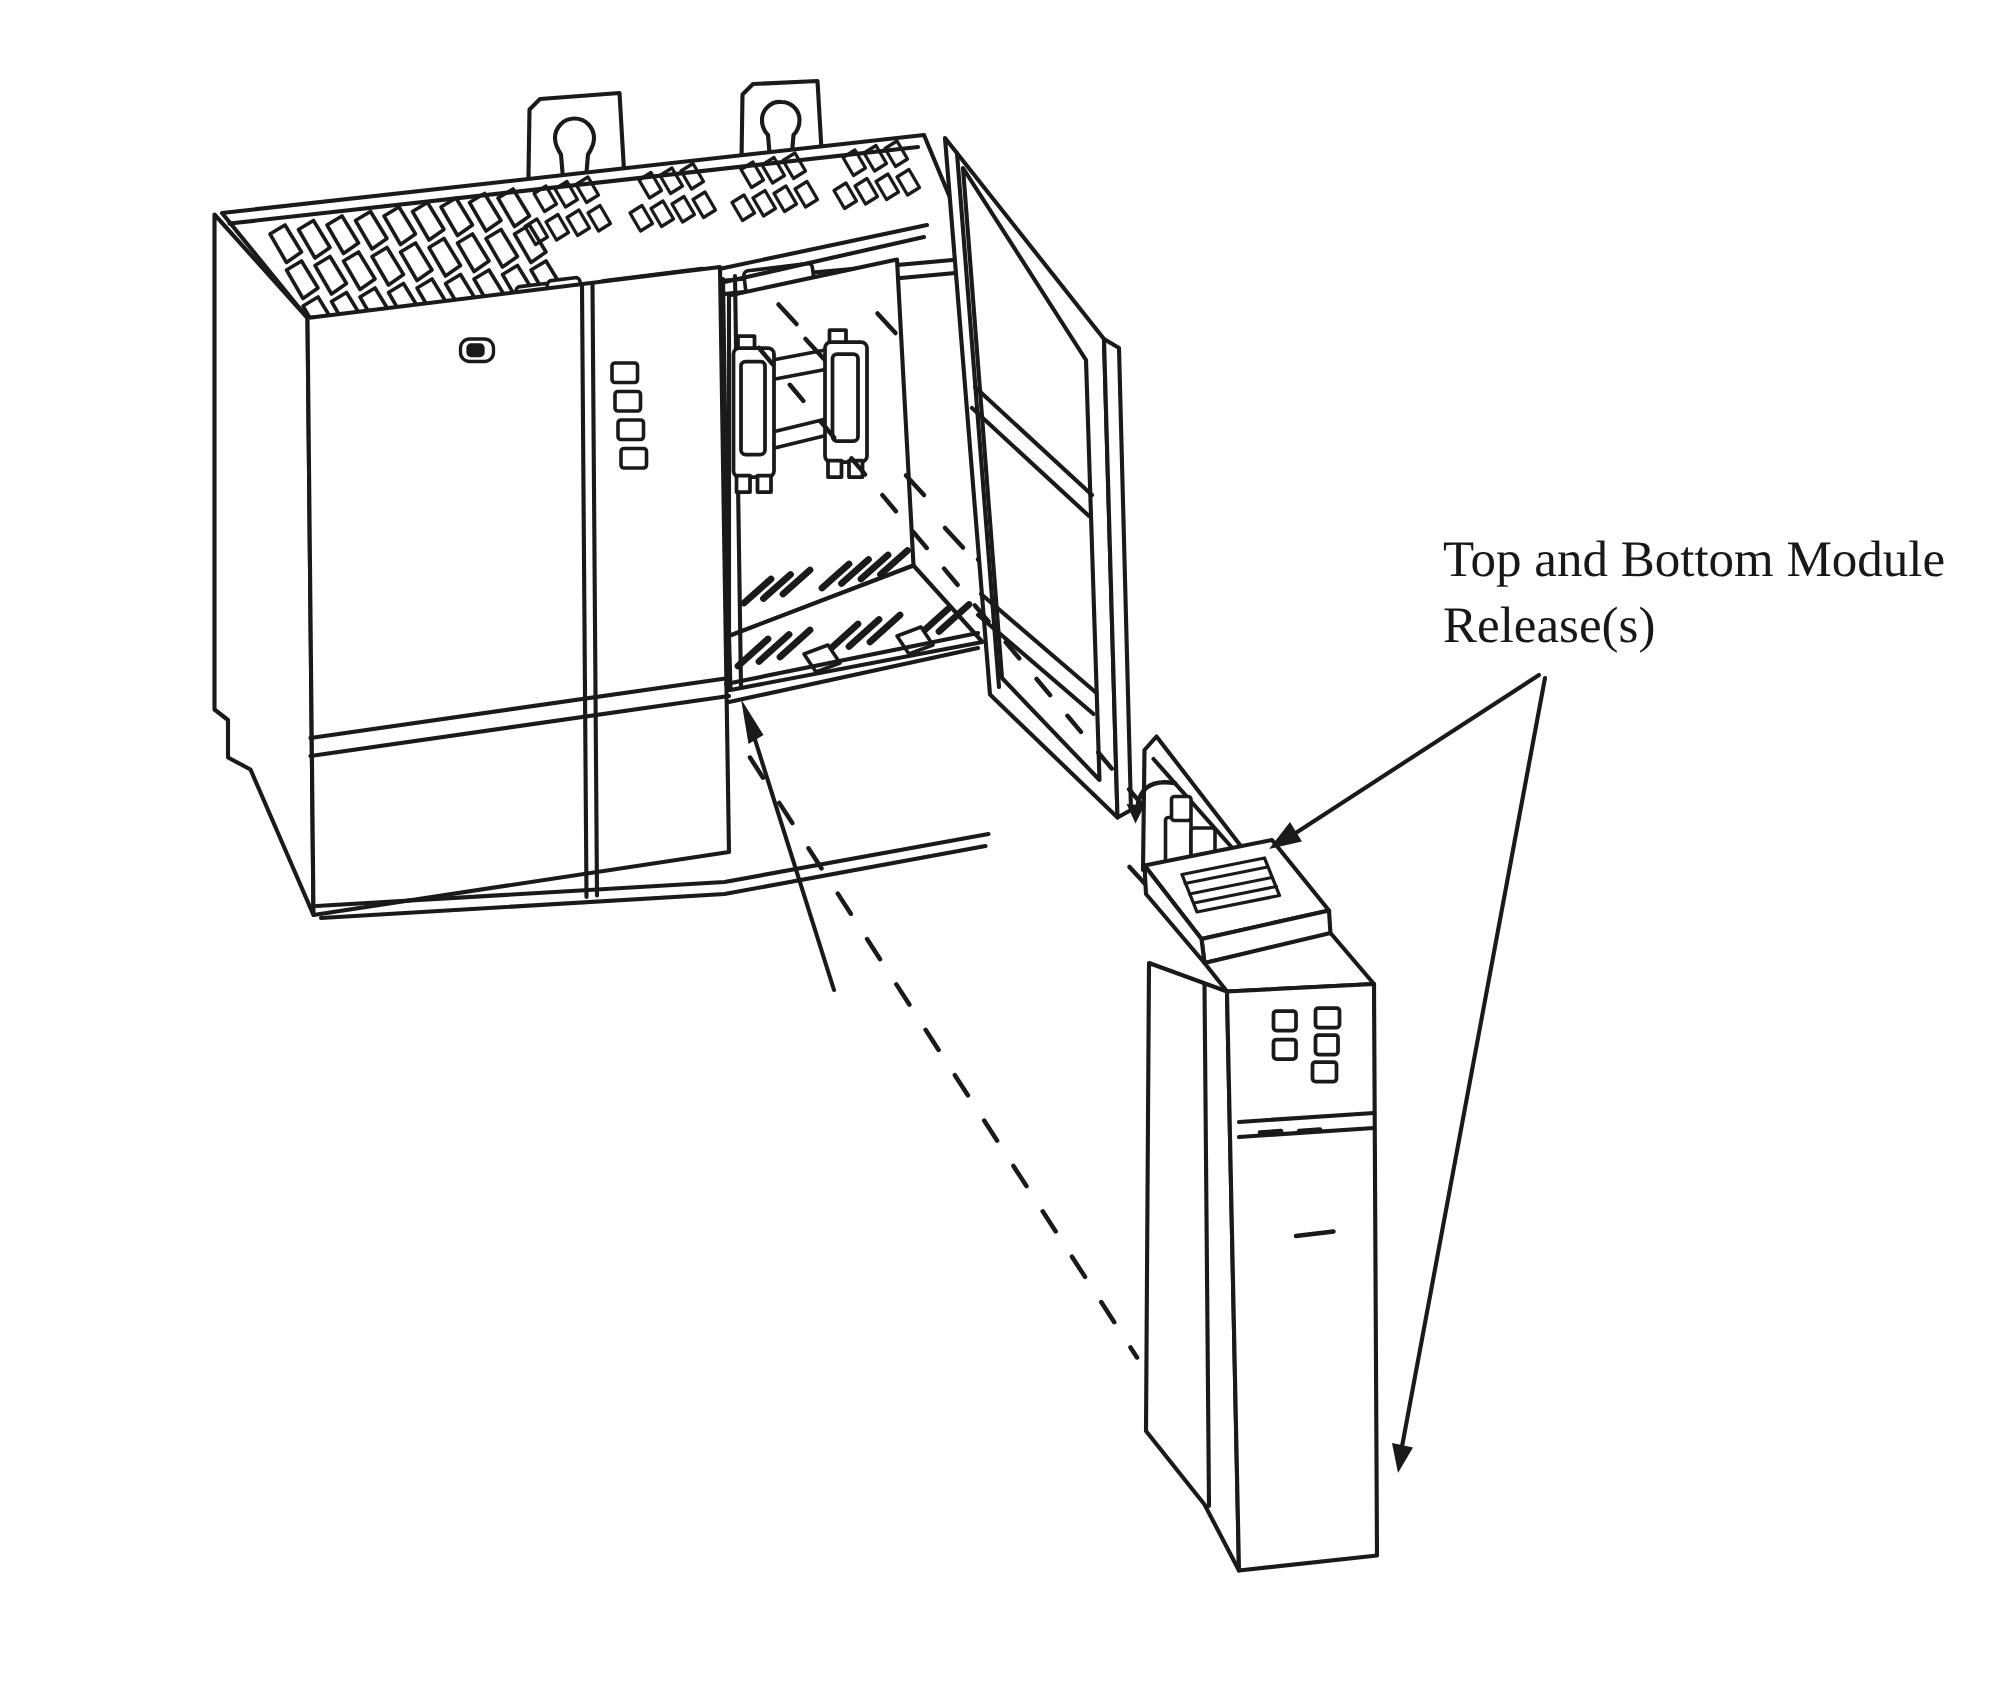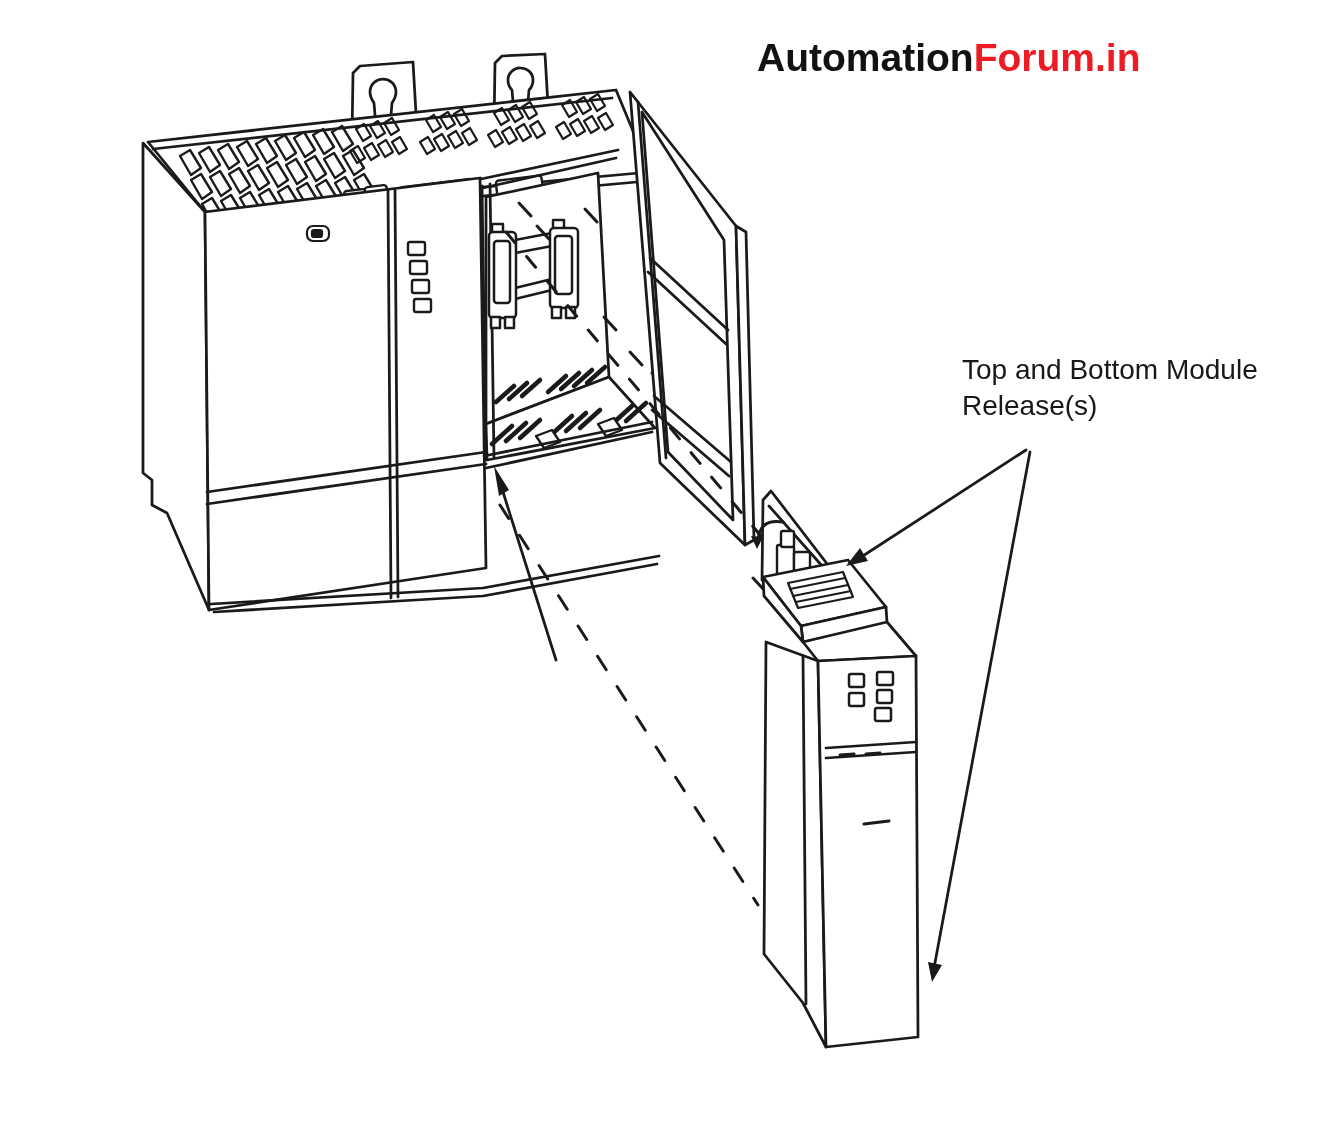--- a/index.html
+++ b/index.html
@@ -8,21 +8,21 @@
     font-family:"Liberation Sans", sans-serif;
   }
   #stage svg{position:absolute;left:0;top:0;}
   .brand{
     position:absolute;left:757px;top:36px;font-size:39px;font-weight:bold;
     letter-spacing:0px;white-space:nowrap;
   }
   .brand .b1{color:#121212;}
   .brand .b2{color:#ed1c24;}
   .note{
-    position:absolute;color:#181818;font-size:28px;line-height:1.28;
+    position:absolute;color:#181818;font-size:34px;line-height:1.28;font-family:Liberation Serif, serif;
   }
   #release-label{left:962px;top:352px;width:350px;}
   #cardguide-label{left:483px;top:666px;width:220px;}
 </style>
 </head>
 <body>
 
 <div id="stage">
 
 <svg viewBox="0 0 1344 1122" width="1344" height="1122" fill="none" stroke="#1a1a1a" stroke-width="2.75" stroke-linecap="round" stroke-linejoin="round">
@@ -275,20 +275,17 @@
       <line x1="1026" y1="450" x2="852" y2="563"></line>
       <polygon points="846,566 860,548 868,561" fill="#1a1a1a" stroke="none"></polygon>
     </g>
     <g>
       <line x1="1030" y1="452" x2="934" y2="968"></line>
       <polygon points="932,982 928,962 942,965" fill="#1a1a1a" stroke="none"></polygon>
     </g>
   </g>
 </svg>
 
-<div class="brand">
-  <span class="b1">Automation</span><span class="b2">Forum.in</span>
+
+<div id="release-label" class="note">Top and Bottom Module Release(s)</div>
+
+
 </div>
 
-<div id="release-label" class="note">Top and Bottom Module Release(s)</div>
-
-
-</div>
-
 </body></html>

